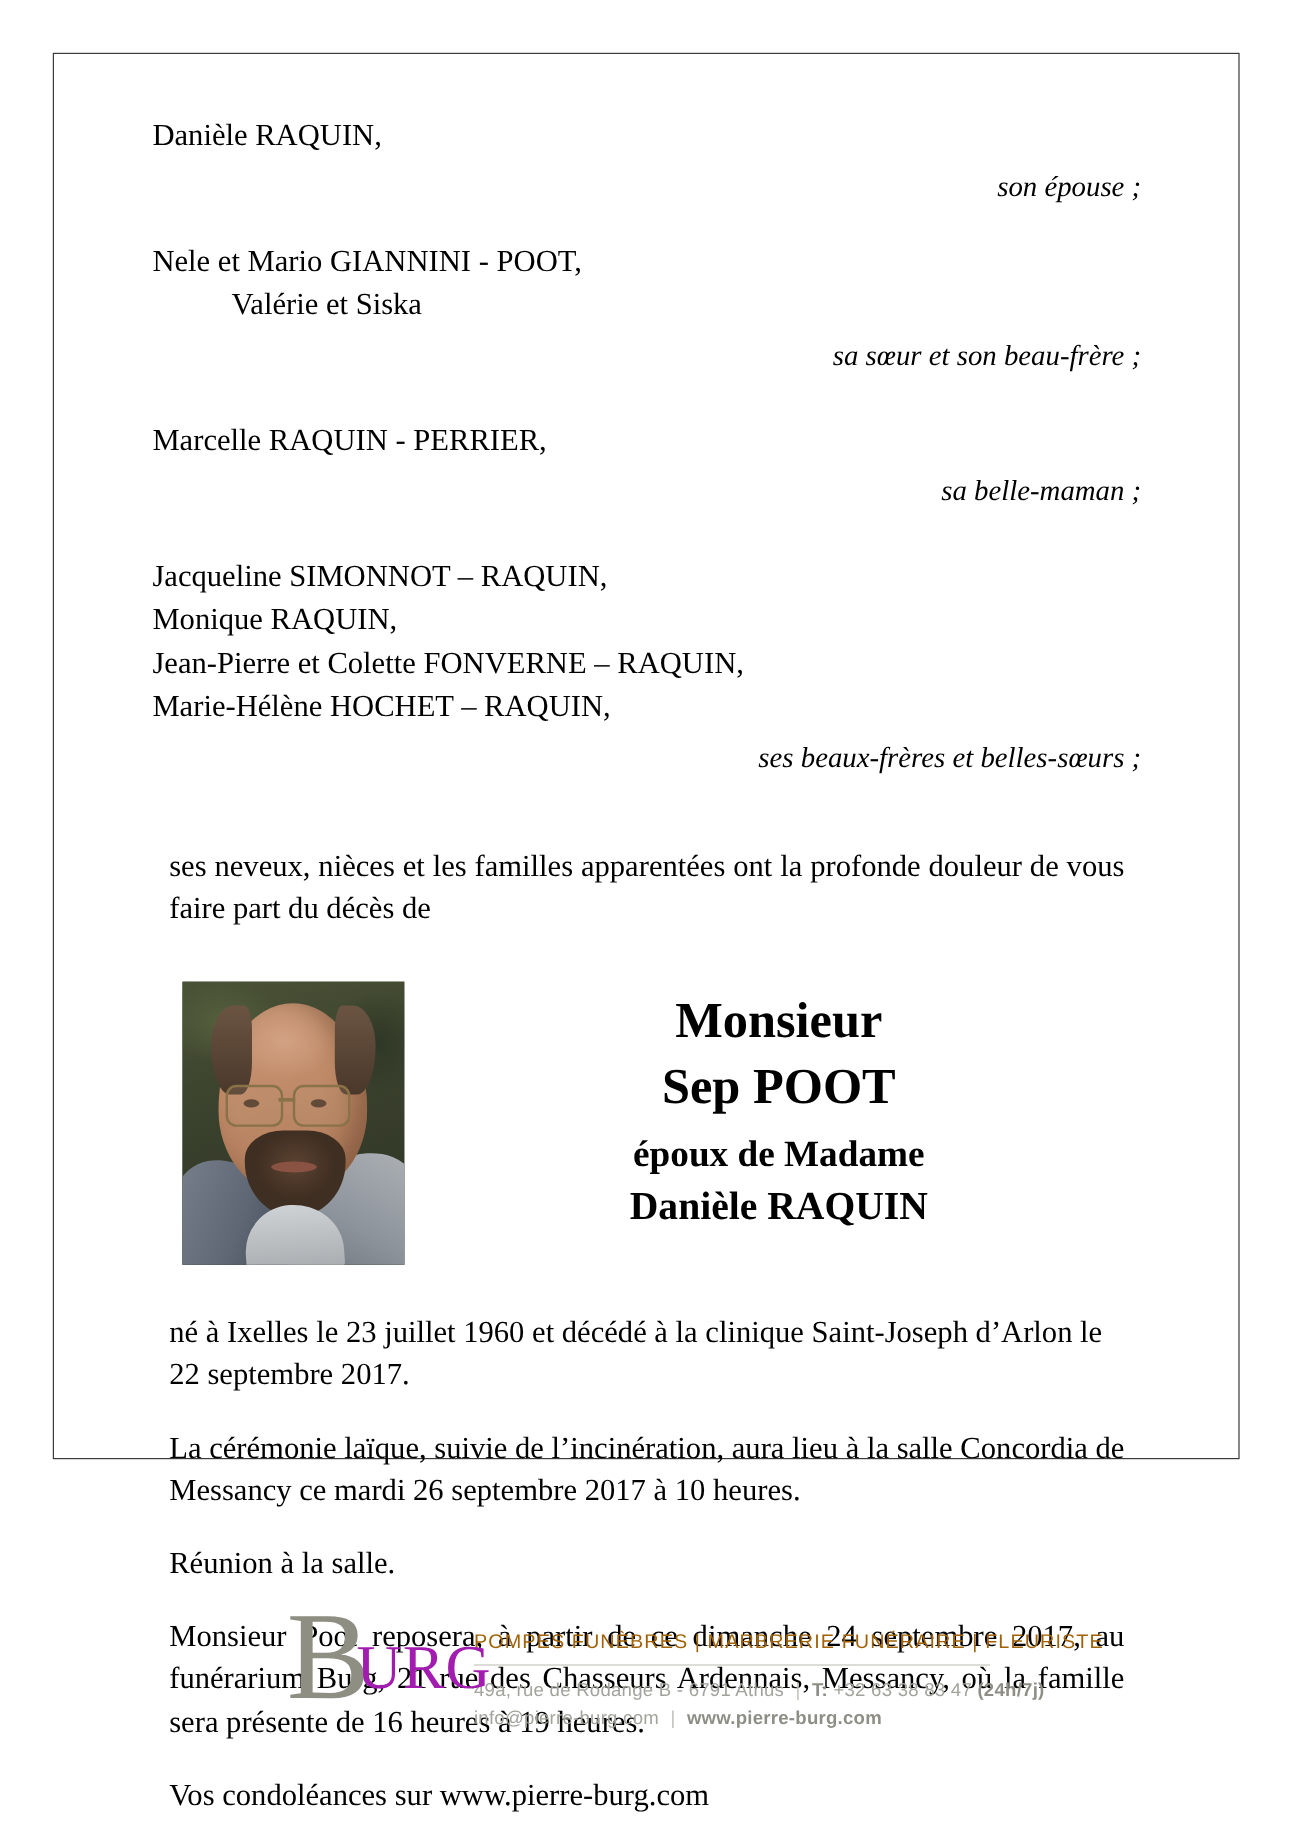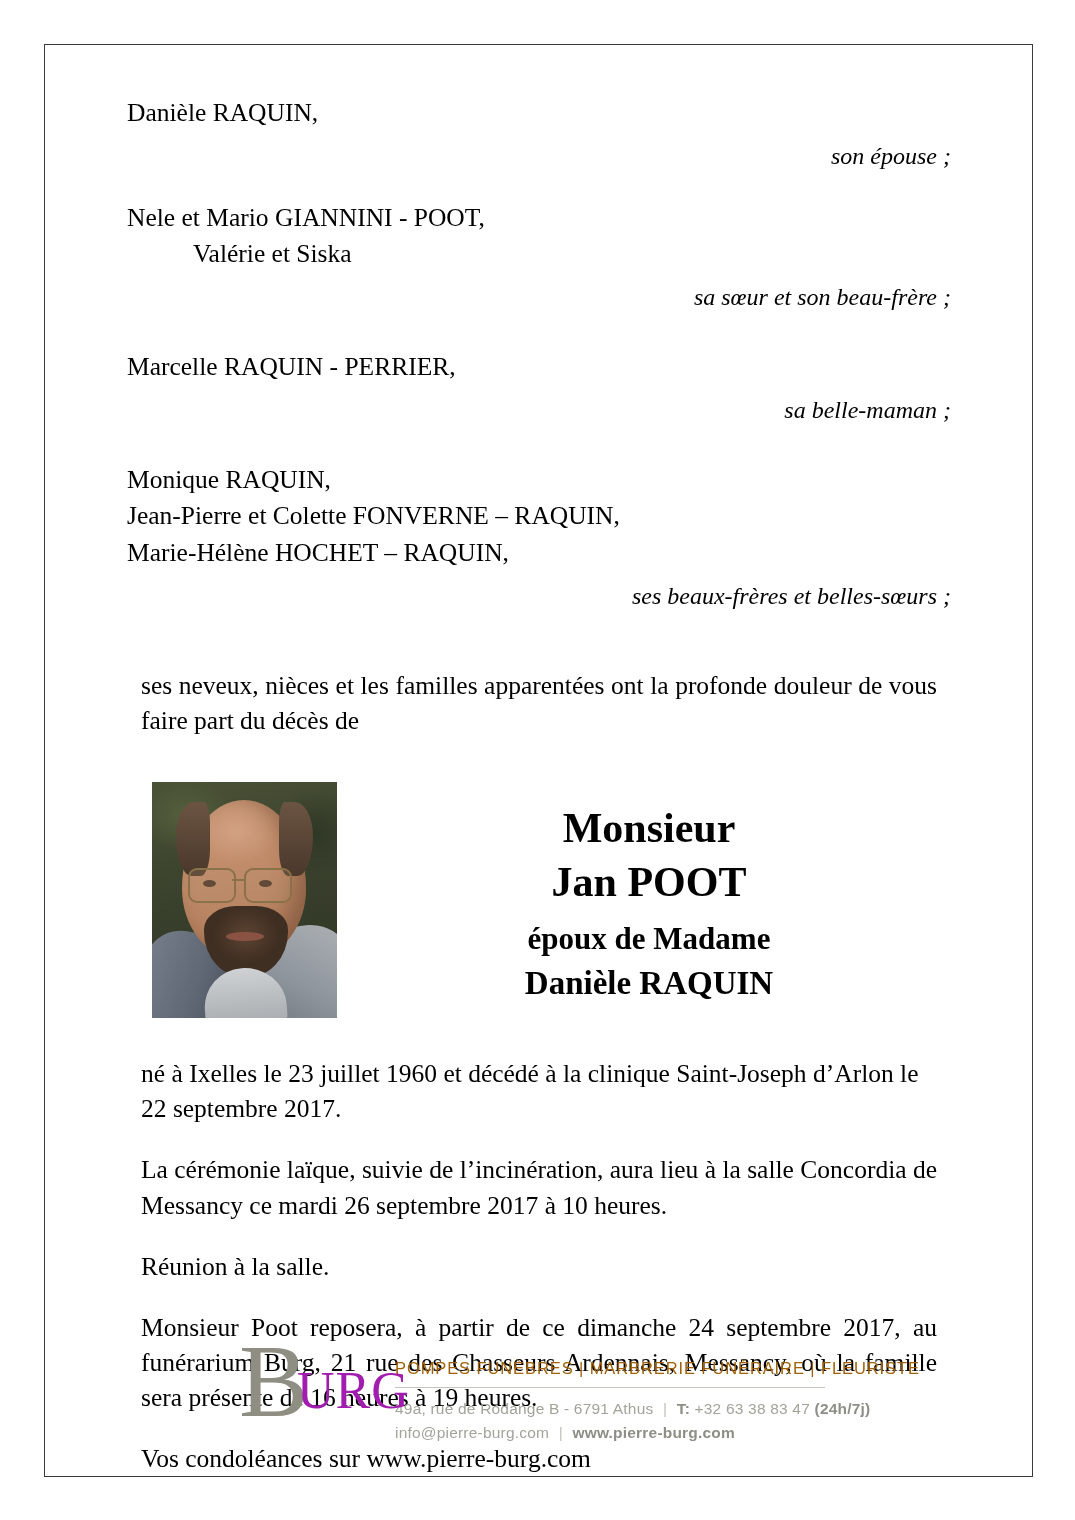--- a/index.html
+++ b/index.html
@@ -15,21 +15,21 @@
     position: relative;
     overflow: hidden;
   }
 
   
   .page-frame {
     position: absolute;
     left: 44px;
     top: 44px;
     width: 989px;
-    height: 1433px;
+    height: 1172px;
     border: 1.5px solid #3a3a3a;
     box-sizing: border-box;
     background: #fff;
   }
 
   .content {
     position: absolute;
     left: 82px;   
     top: 50px;
     width: 824px; 
@@ -62,21 +62,21 @@
     font-size: 25.5px;
     line-height: 1.38;
     text-align: justify;
     margin: 14px;
   }
   .para.nojust { text-align: left; }
 
   
   .hero {
     display: flex;
-    align-items: center;
+    align-items: flex-start;
     margin-top: 44px;
   }
   .photo-wrap {
     width: 185px;
     height: 236px;
     margin-left: 25px;
     flex: 0 0 auto;
     position: relative;
     overflow: hidden;
     background: #3d4430;
@@ -280,20 +280,21 @@
     <div class="gap-md"></div>
 
     <div class="rel-group">
       <div class="rel-name">Marcelle RAQUIN - PERRIER,</div>
       <div class="rel-role">sa belle-maman ;</div>
     </div>
 
     <div class="gap-md"></div>
 
     <div class="rel-group">
+      <div class="rel-name">Jacqueline SIMONNOT – RAQUIN,</div>
       <div class="rel-name">Monique RAQUIN,</div>
       <div class="rel-name">Jean-Pierre et Colette FONVERNE – RAQUIN,</div>
       <div class="rel-name">Marie-Hélène HOCHET – RAQUIN,</div>
       <div class="rel-role">ses beaux-frères et belles-sœurs ;</div>
     </div>
 
     <div class="gap-lg"></div>
 
     <p class="para">ses neveux, nièces et les familles apparentées ont la profonde douleur de vous faire part du décès de</p>
 
@@ -309,21 +310,21 @@
         <div class="photo-eyeR"></div>
         <div class="photo-glassL"></div>
         <div class="photo-glassR"></div>
         <div class="photo-bridge"></div>
         <div class="photo-beard"></div>
         <div class="photo-mouth"></div>
         <div class="photo-collar"></div>
       </div>
       <div class="hero-names">
         <div class="hero-title">Monsieur</div>
-        <div class="hero-name">Jan POOT</div>
+        <div class="hero-name">Sep POOT</div>
         <div class="hero-sub">époux de Madame</div>
         <div class="hero-spouse">Danièle RAQUIN</div>
       </div>
     </div>
 
     <p class="para nojust" style="margin-top:38px;">né à Ixelles le 23 juillet 1960 et décédé à la clinique Saint-Joseph d’Arlon le 22 septembre 2017.</p>
     <p class="para" style="margin-top:26px;">La cérémonie laïque, suivie de l’incinération, aura lieu à la salle Concordia de Messancy ce mardi 26 septembre 2017 à 10 heures.</p>
     <p class="para nojust" style="margin-top:26px;">Réunion à la salle.</p>
     <p class="para" style="margin-top:26px;">Monsieur Poot reposera, à partir de ce dimanche 24 septembre 2017, au funérarium Burg, 21 rue des Chasseurs Ardennais, Messancy, où la famille sera présente de 16 heures à 19 heures.</p>
     <p class="para nojust" style="margin-top:26px;">Vos condoléances sur www.pierre-burg.com</p>

